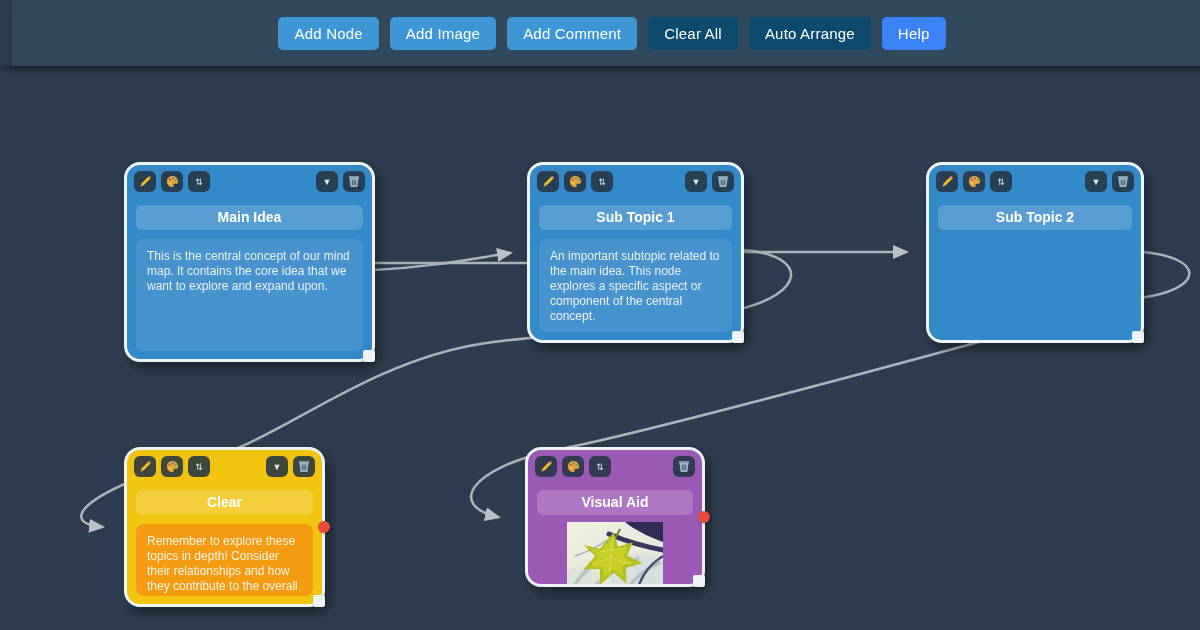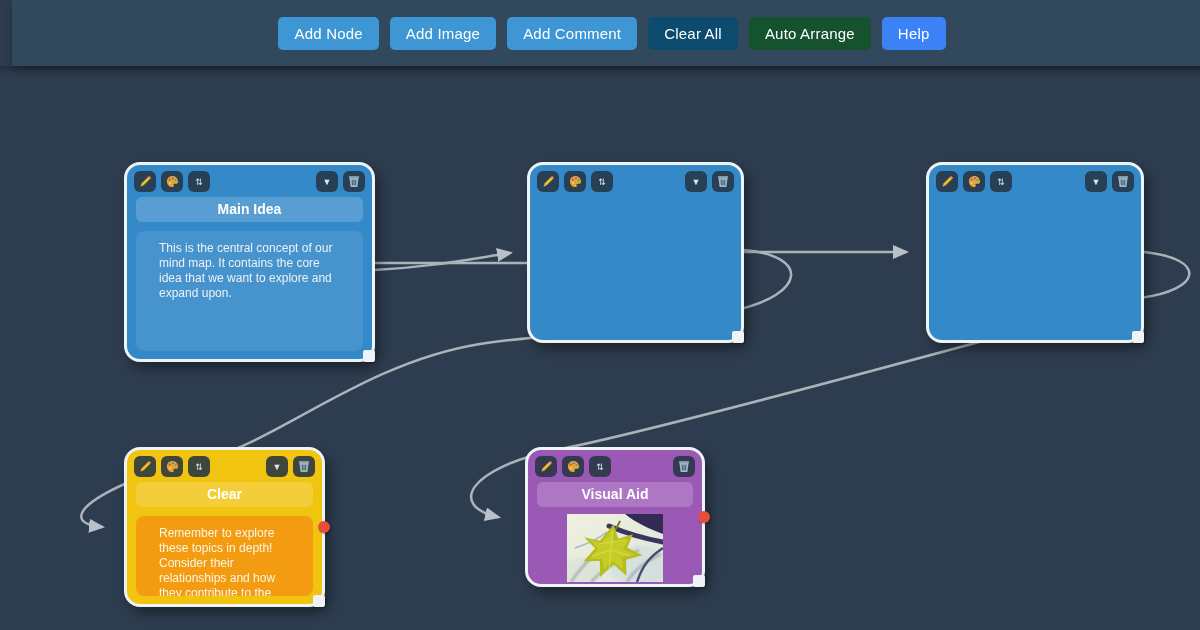--- a/index.html
+++ b/index.html
@@ -14,21 +14,21 @@
     position:absolute;left:12px;top:0;width:1200px;height:66px;
     background:#32485d;display:flex;align-items:center;justify-content:center;gap:11px;
     box-shadow:0 4px 7px rgba(0,0,0,.28);z-index:5;
   }
   .btn{
     border:none;border-radius:5px;color:#fff;font-size:15px;padding:8px 16px;
     font-family:inherit;cursor:pointer;letter-spacing:.2px;
   }
   .btn-blue{background:#3e97d4}
   .btn-red{background:#0c4a6e}
-  .btn-green{background:#14532d}
+  .btn-green{background:#0c4a6e}
   .btn-orange{background:#3b82f6}
 
   
   .canvas{position:absolute;left:0;top:66px;width:1200px;height:564px;
     box-shadow:inset 0 9px 9px -7px rgba(0,0,0,.3);}
   .connections{position:absolute;left:0;top:0;z-index:1;}
 
   
   .node{
     position:absolute;box-sizing:border-box;z-index:2;
@@ -51,26 +51,26 @@
     width:22px;height:21px;border-radius:6px;border:none;padding:0;cursor:pointer;
     background:rgba(38,53,68,.88);color:#dde6ee;
     display:flex;align-items:center;justify-content:center;font-size:11px;line-height:1;
     font-family:inherit;
   }
   .nbtn svg{display:block;}
   .tb-spacer{flex:1;}
   .glyph-small{font-size:9px;transform:translateY(.5px);}
 
   .node-title{
-    margin:1px 9px 0 9px;background:rgba(255,255,255,.18);border-radius:6px;
+    margin:9px 9px 0 9px;background:rgba(255,255,255,.18);border-radius:6px;
     text-align:center;color:#fff;font-weight:bold;font-size:14px;padding:4px 0 5px;
   }
   .node-content{
     margin:9px 9px 8px 9px;background:rgba(255,255,255,.09);border-radius:8px;
-    padding:10px 23px;flex:1;color:#edf2f6;font-size:12px;line-height:1.26;
+    padding:10px 11px;flex:1;color:#edf2f6;font-size:12px;line-height:1.26;
     overflow:hidden;
   }
   .node-note .node-content{background:#f39c12;color:#fdf4e6;}
   .node-image-wrap{margin:7px auto 0 auto;width:96px;height:68px;overflow:hidden;}
 
   .resize-handle{
     position:absolute;width:12px;height:12px;background:#eef3f6;border-radius:2px;
     right:-3px;bottom:-3px;cursor:nwse-resize;box-shadow:1px 1px 2px rgba(0,0,0,.3);
   }
   .conn-dot{
@@ -185,20 +185,22 @@
     <button class="nbtn">
       <span>
         <svg width="12" height="13" viewBox="0 0 12 14">
             <path d="M1 3 L11 3 L9.6 13 L2.4 13 Z" fill="#9fb7ca"></path>
             <rect x="0.5" y="1.4" width="11" height="1.6" rx=".6" fill="#9fb7ca"></rect>
             <path d="M4 5 L4.4 11 M6 5 L6 11 M8 5 L7.6 11" stroke="#33485c" stroke-width=".9"></path>
           </svg>
       </span>
     </button>
   </div>
+  <div class="node-title">Sub Topic 1</div>
+  <div class="node-content">An important subtopic related to the main idea. This node explores a specific aspect or component of the central concept.</div>
   <div class="resize-handle"></div>
 </div>
 
 <div class="node node-blue node-sub2">
   <div class="node-toolbar">
     <button class="nbtn">
       <span>
         <svg width="13" height="13" viewBox="0 0 14 14">
             <path d="M2 12 L3 9 L10 2 L12 4 L5 11 Z" fill="#f2c12e" stroke="#b8860b" stroke-width=".6"></path>
             <path d="M10 2 L12 4 L13 3 L11 1 Z" fill="#e78ca0"></path>
@@ -227,20 +229,21 @@
     <button class="nbtn">
       <span>
         <svg width="12" height="13" viewBox="0 0 12 14">
             <path d="M1 3 L11 3 L9.6 13 L2.4 13 Z" fill="#9fb7ca"></path>
             <rect x="0.5" y="1.4" width="11" height="1.6" rx=".6" fill="#9fb7ca"></rect>
             <path d="M4 5 L4.4 11 M6 5 L6 11 M8 5 L7.6 11" stroke="#33485c" stroke-width=".9"></path>
           </svg>
       </span>
     </button>
   </div>
+  <div class="node-title">Sub Topic 2</div>
   <div class="resize-handle"></div>
 </div>
 
 <div class="node node-yellow node-note">
   <div class="node-toolbar">
     <button class="nbtn">
       <span>
         <svg width="13" height="13" viewBox="0 0 14 14">
             <path d="M2 12 L3 9 L10 2 L12 4 L5 11 Z" fill="#f2c12e" stroke="#b8860b" stroke-width=".6"></path>
             <path d="M10 2 L12 4 L13 3 L11 1 Z" fill="#e78ca0"></path>

